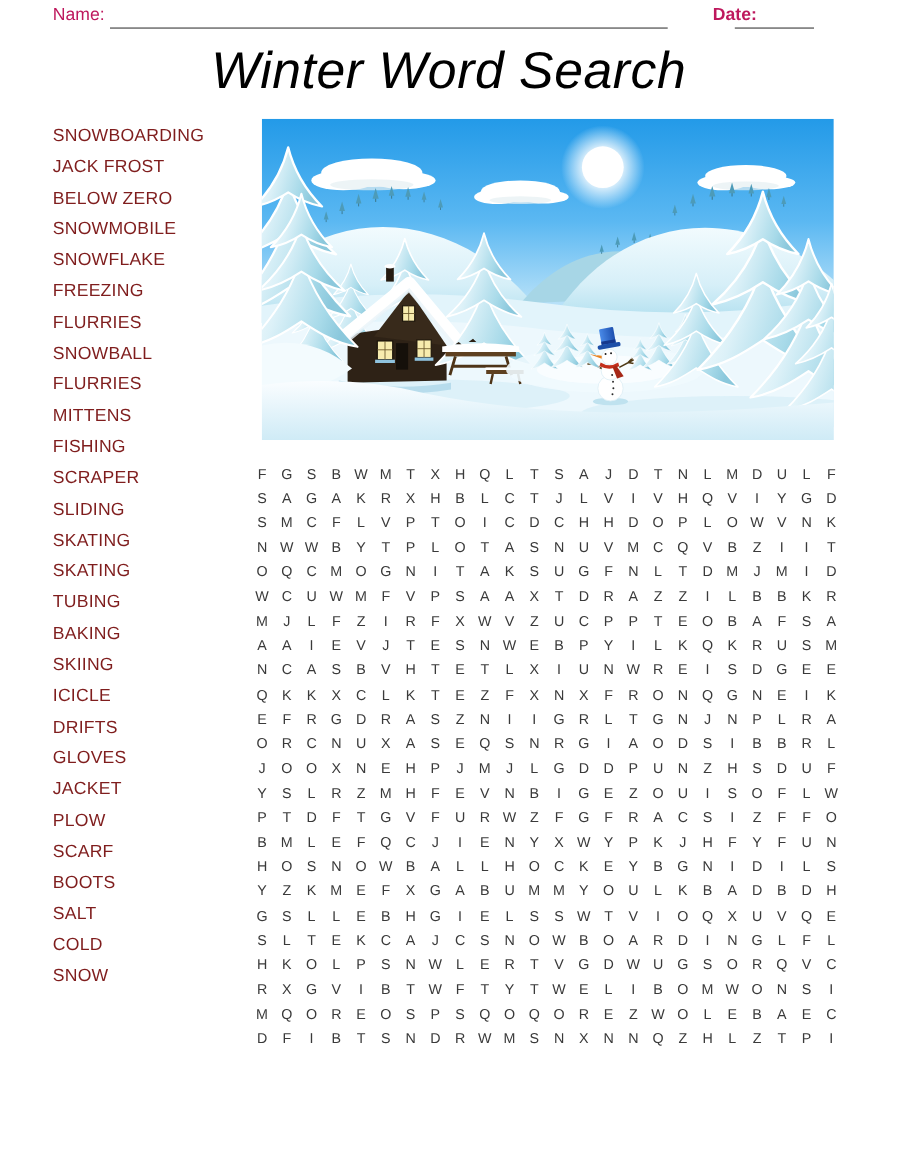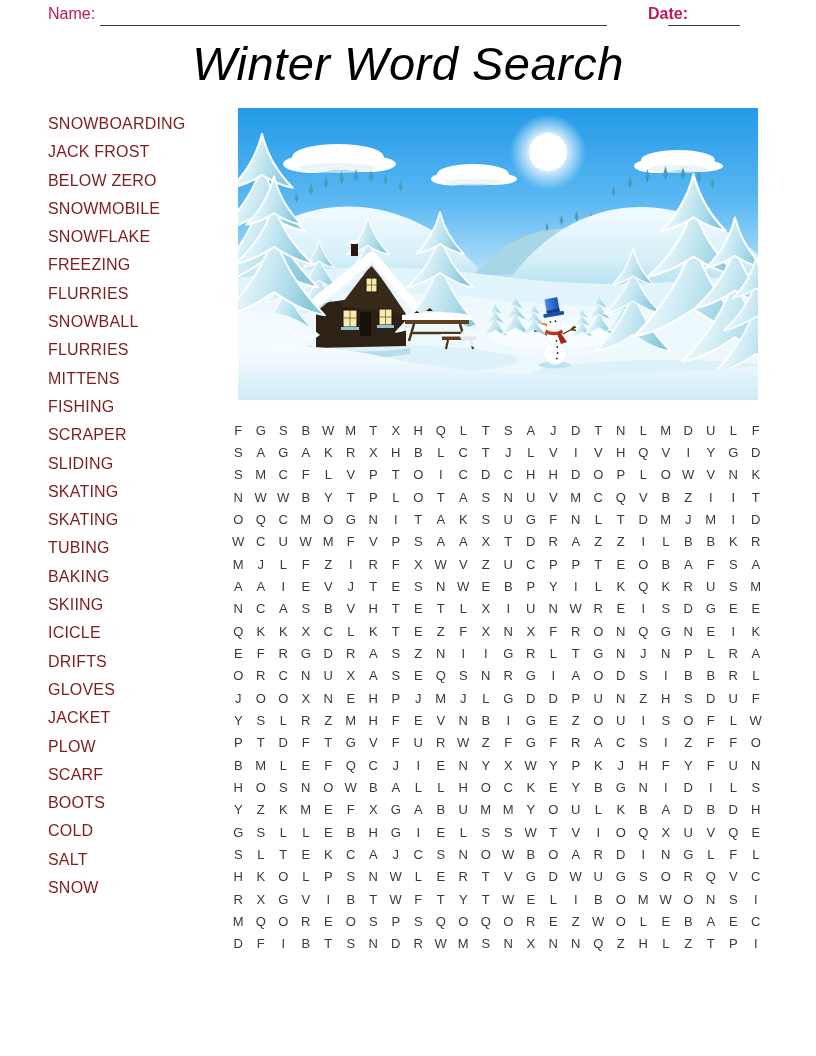--- a/index.html
+++ b/index.html
@@ -74,22 +74,22 @@
     <div class="word-item">TUBING</div>
     <div class="word-item">BAKING</div>
     <div class="word-item">SKIING</div>
     <div class="word-item">ICICLE</div>
     <div class="word-item">DRIFTS</div>
     <div class="word-item">GLOVES</div>
     <div class="word-item">JACKET</div>
     <div class="word-item">PLOW</div>
     <div class="word-item">SCARF</div>
     <div class="word-item">BOOTS</div>
+    <div class="word-item">SALT</div>
     <div class="word-item">COLD</div>
-    <div class="word-item">SALT</div>
     <div class="word-item">SNOW</div>
   </div>
 
 <svg class="scene" viewBox="0 0 520 292" aria-hidden="true">
   <defs>
     <linearGradient id="sky" x1="0" y1="0" x2="0" y2="1">
       <stop offset="0" stop-color="#239AE8"></stop>
       <stop offset="0.32" stop-color="#5BB8F2"></stop>
       <stop offset="0.56" stop-color="#B2DFF8"></stop>
       <stop offset="0.74" stop-color="#F0FAFE"></stop>

